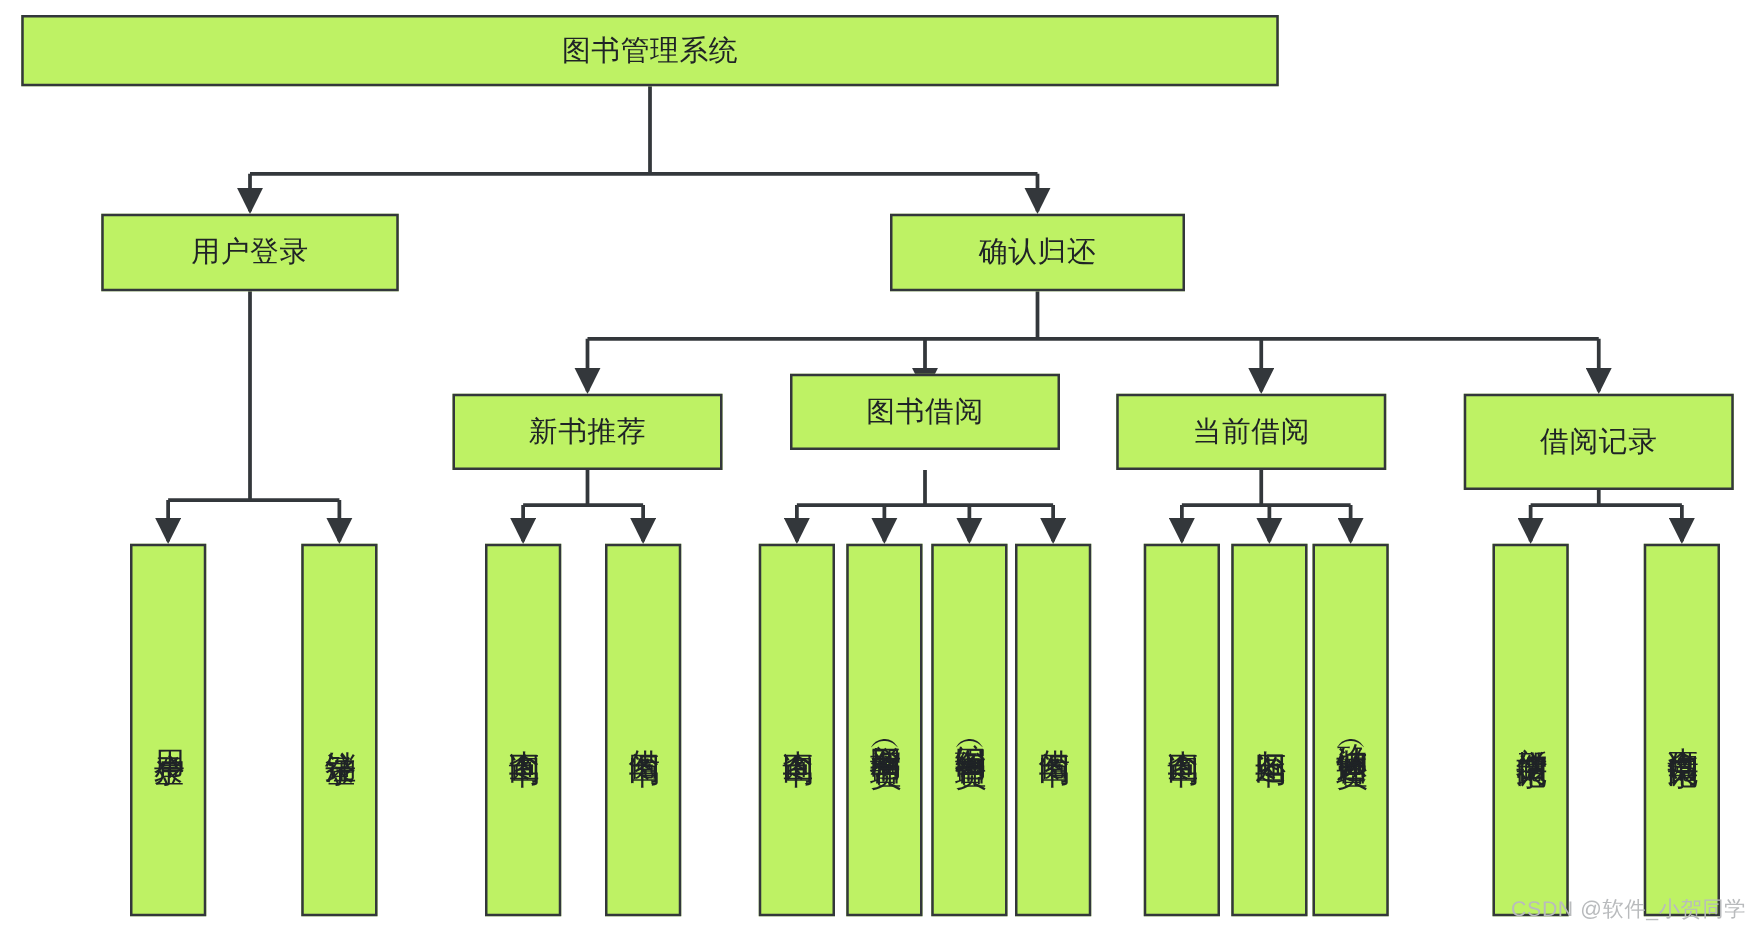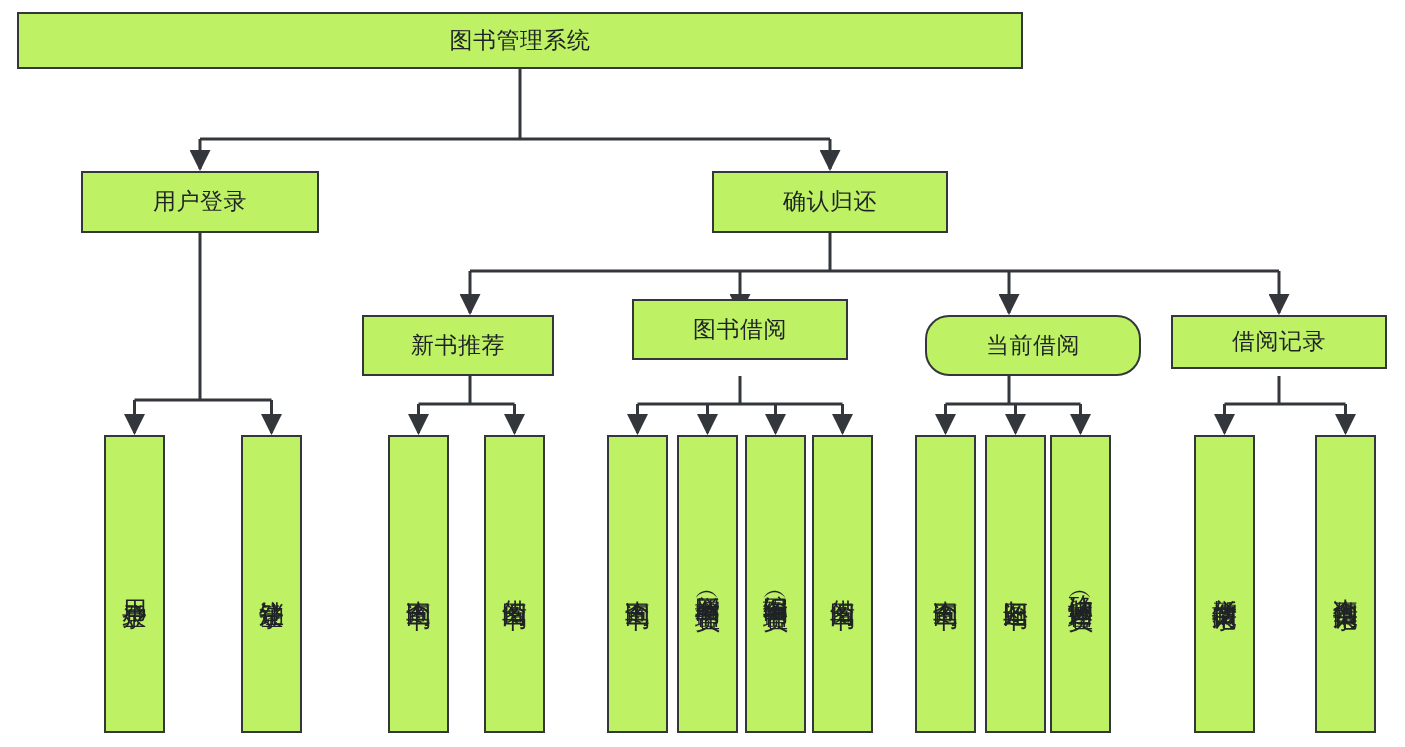--- a/index.html
+++ b/index.html
@@ -117,30 +117,30 @@
   <div id="node-layer">
       <div class="node h" style="left: 17px; top: 12px; width: 1006px; height: 57px;">
         <span class="label">图书管理系统</span>
       </div>
       <div class="node h" style="left: 81px; top: 171px; width: 238px; height: 62px;">
         <span class="label">用户登录</span>
       </div>
       <div class="node h" style="left: 712px; top: 171px; width: 236px; height: 62px;">
         <span class="label">确认归还</span>
       </div>
-      <div class="node h" style="left: 362px; top: 315px; width: 192px; height: 61px;">
+      <div class="node h" style="left: 362px; top: 315px; width: 216px; height: 61px;">
         <span class="label">新书推荐</span>
       </div>
       <div class="node h" style="left: 632px; top: 299px; width: 216px; height: 61px;">
         <span class="label">图书借阅</span>
       </div>
-      <div class="node h" style="left: 925px; top: 315px; width: 216px; height: 61px; border-radius: 24px;">
+      <div class="node h" style="left: 893px; top: 315px; width: 216px; height: 61px;">
         <span class="label">当前借阅</span>
       </div>
-      <div class="node h" style="left: 1171px; top: 315px; width: 216px; height: 54px;">
+      <div class="node h" style="left: 1171px; top: 315px; width: 216px; height: 77px;">
         <span class="label">借阅记录</span>
       </div>
       <div class="node v" style="left: 104px; top: 435px; width: 61px; height: 298px;">
         <span class="label">用户登录</span>
       </div>
       <div class="node v" style="left: 241px; top: 435px; width: 61px; height: 298px;">
         <span class="label">注销登录</span>
       </div>
       <div class="node v" style="left: 388px; top: 435px; width: 61px; height: 298px;">
         <span class="label">查询图书</span>
@@ -170,13 +170,14 @@
         <span class="label">确认归还（管理员）</span>
       </div>
       <div class="node v" style="left: 1194px; top: 435px; width: 61px; height: 298px;">
         <span class="label">新增借阅记录</span>
       </div>
       <div class="node v" style="left: 1315px; top: 435px; width: 61px; height: 298px;">
         <span class="label">查询借阅记录</span>
       </div>
     </div>
 
+  <div id="watermark">CSDN @软件_小贺同学</div>
 </div>
 
 </body></html>

